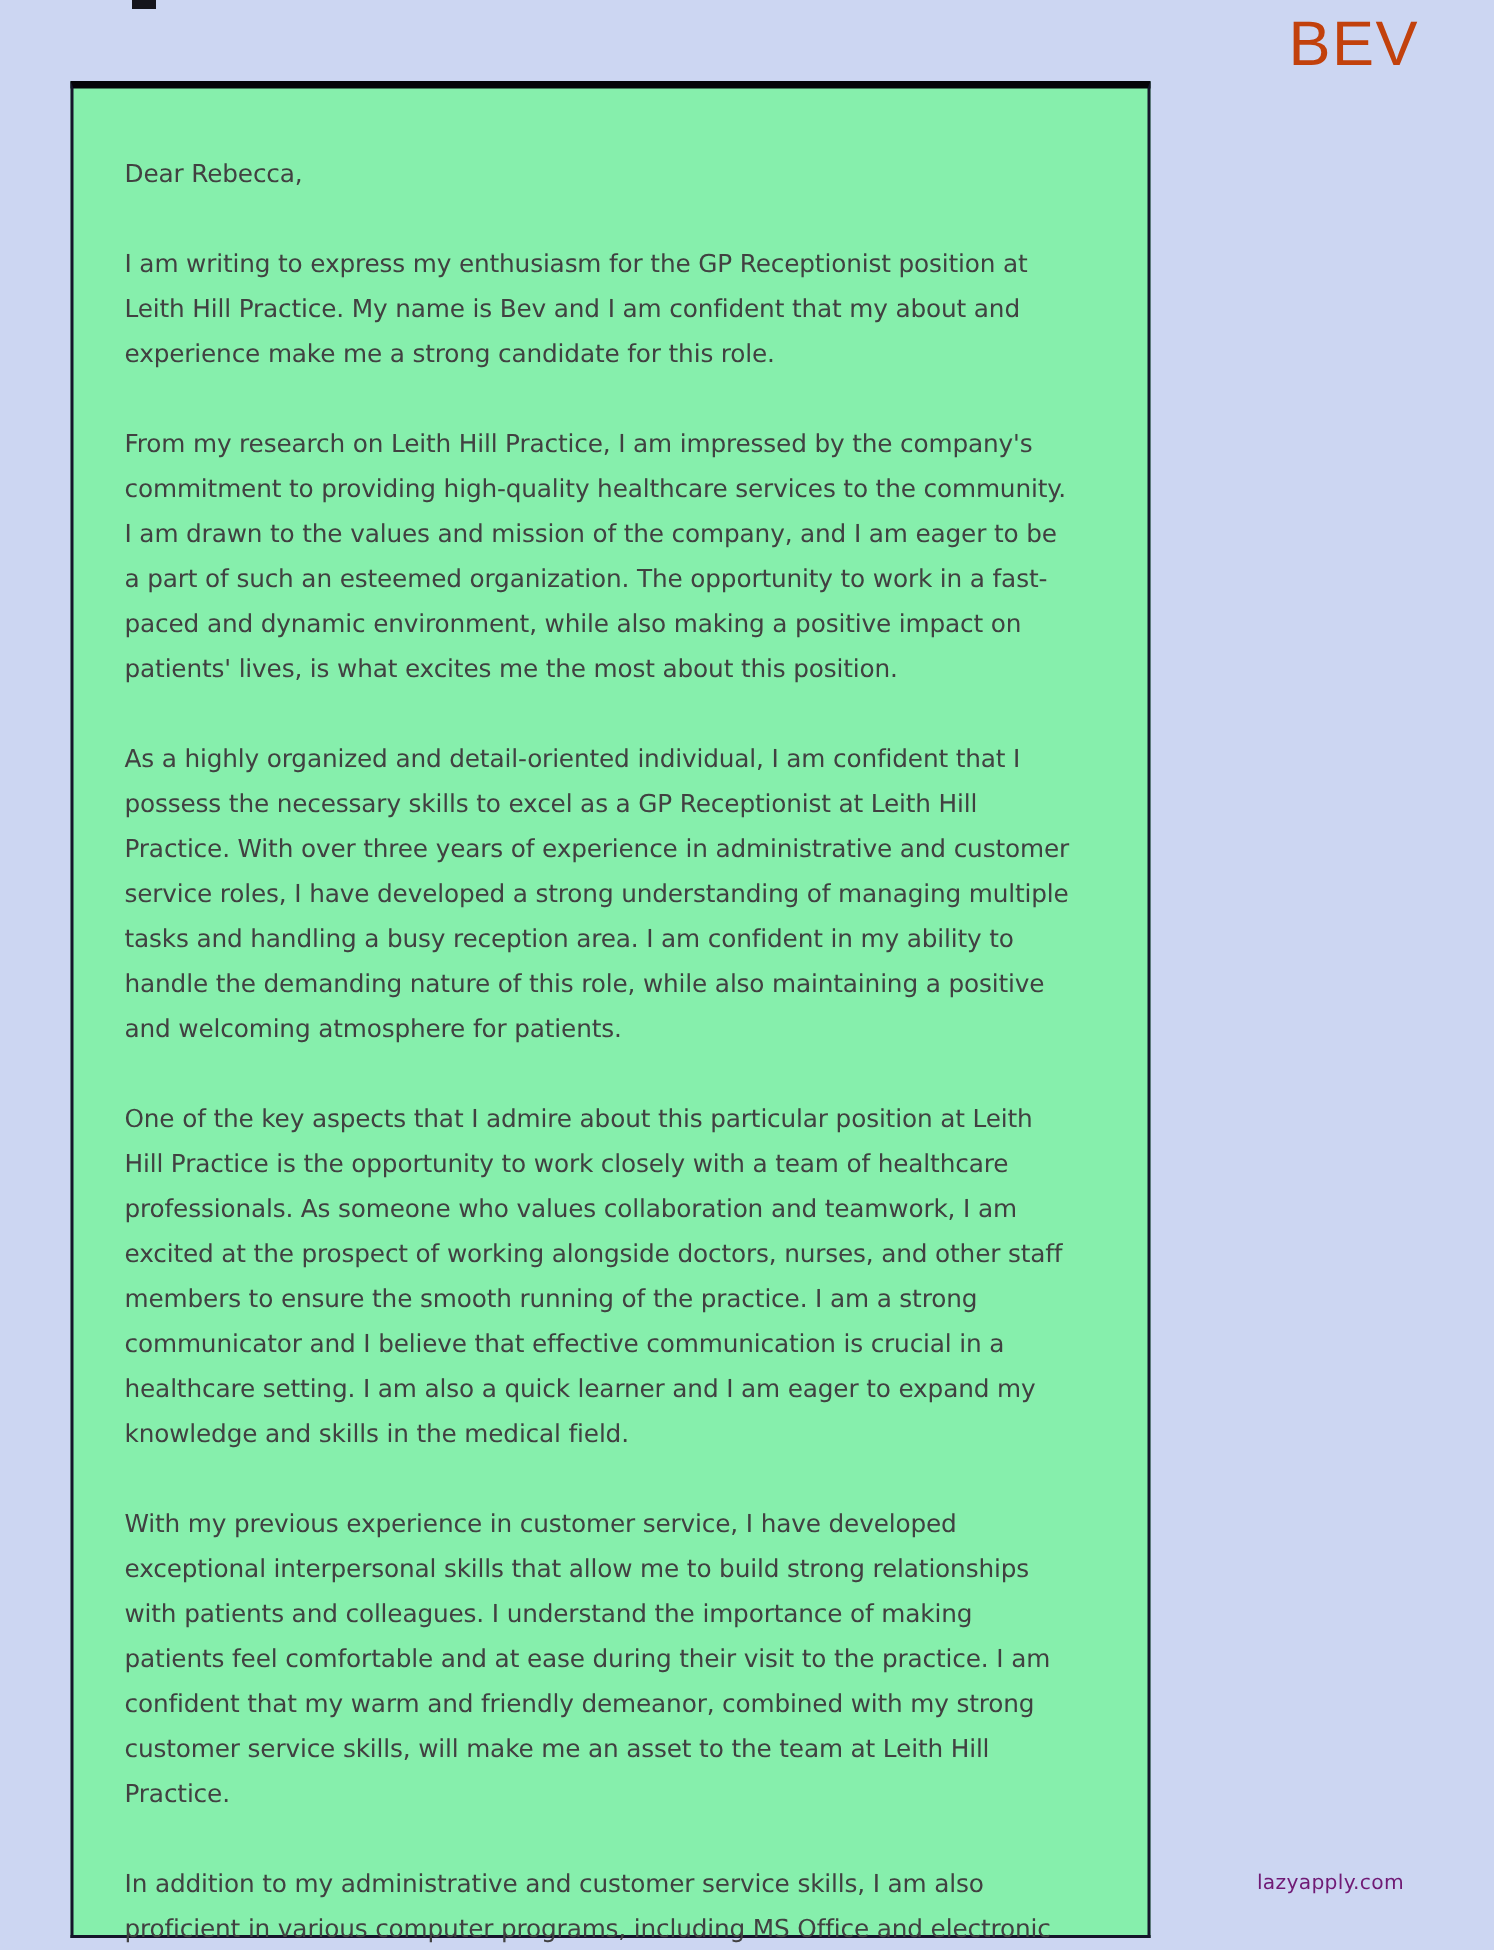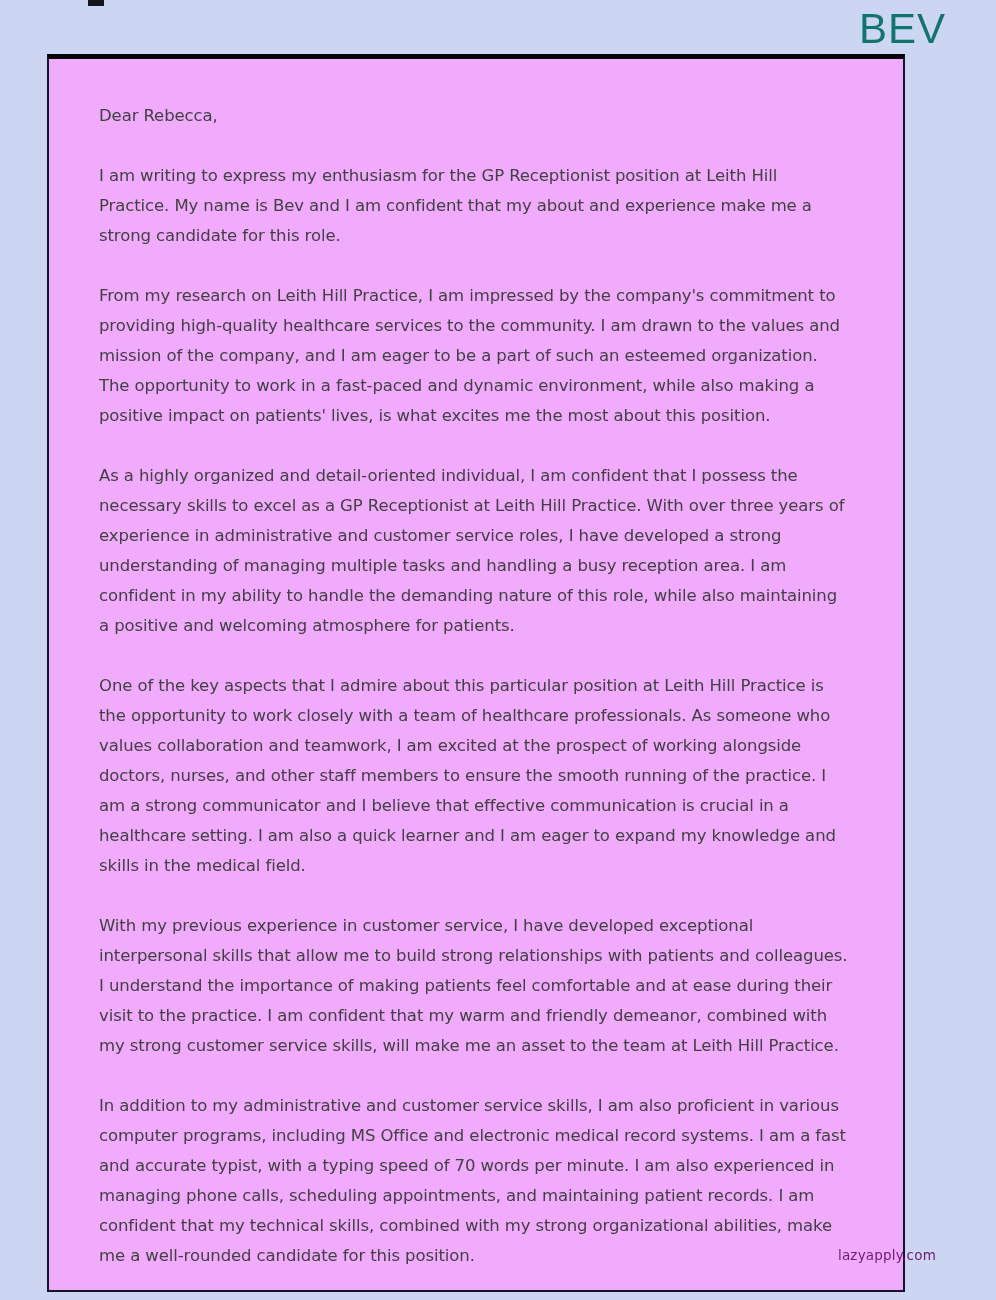--- a/index.html
+++ b/index.html
@@ -25,36 +25,36 @@
     background: #15151c;
   }
 
   .brand {
     position: absolute;
     top: 8px;
     right: 50px;
     font-size: 42px;
     font-weight: 400;
     letter-spacing: 1px;
-    color: #0f766e;
+    color: #c2410c;
     font-family: "Liberation Sans", sans-serif;
     line-height: 1;
     text-align: center;
   }
 
   .page {
     position: absolute;
     left: 47px;
     top: 54px;
-    width: 858px;
+    width: 720px;
     height: 1238px;
-    background: #f0abfc;
+    background: #86efac;
     border: 2px solid #15152a;
     border-top: 5px solid #050508;
-    padding: 42px 52px 10px 50px;
+    padding: 42px 52px 10px 34px;
   }
 
   .letter p {
     position: relative;
     z-index: 2;
     font-size: 16.5px;
     line-height: 30px;
     color: #414141;
     margin-bottom: 30px;
     letter-spacing: -0.1px;

